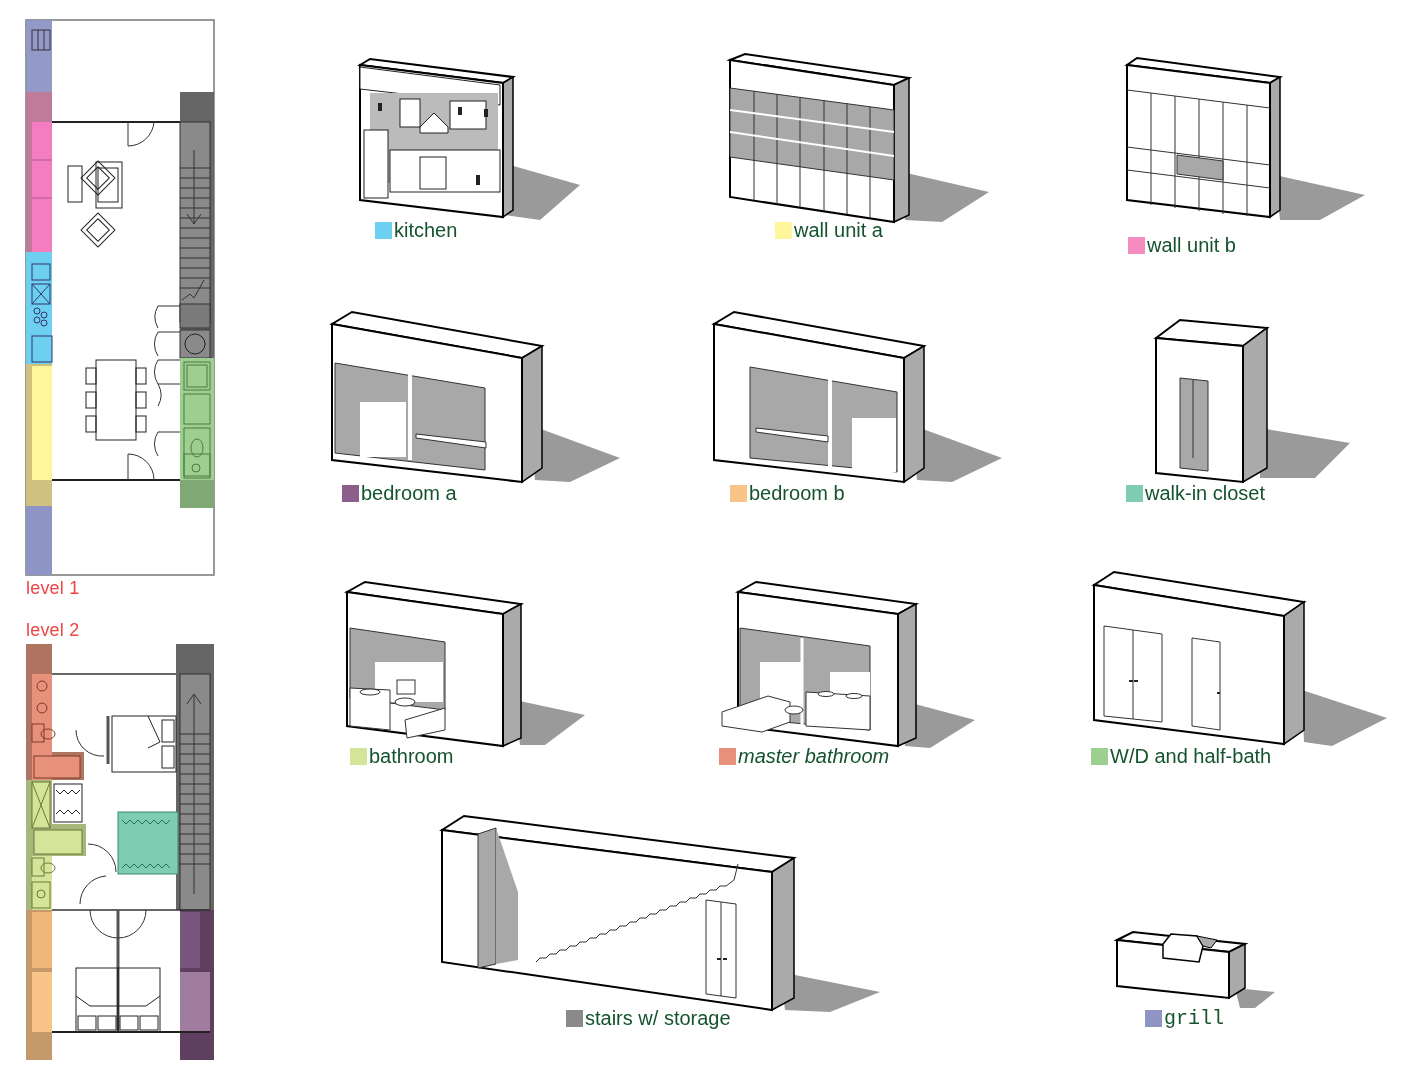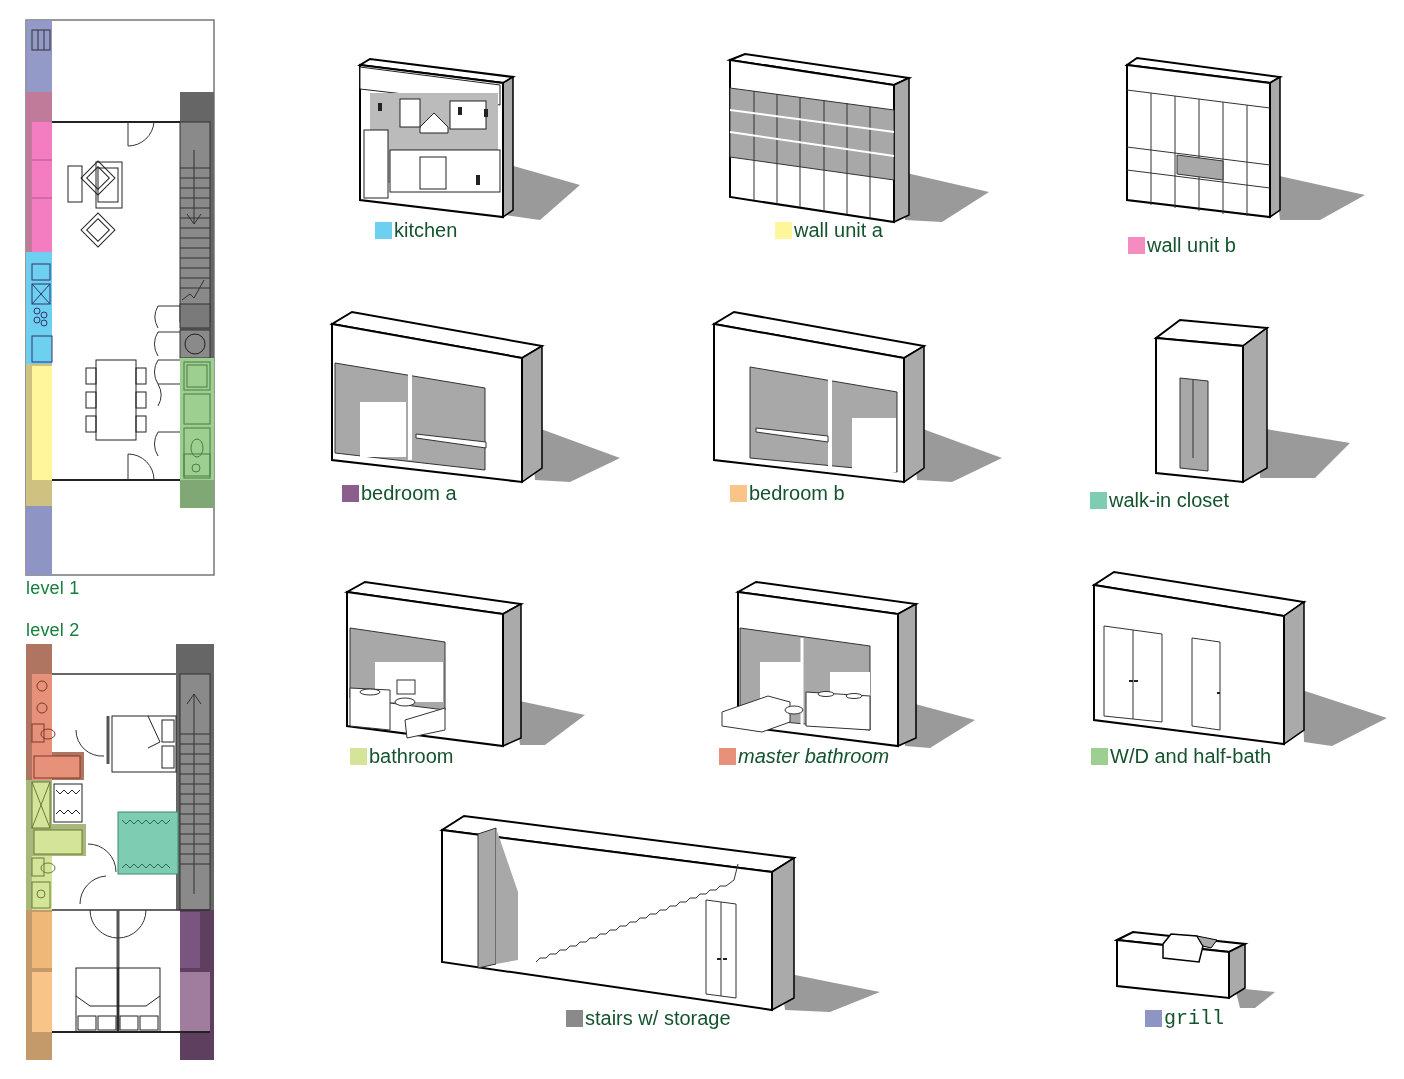--- a/index.html
+++ b/index.html
@@ -1,19 +1,19 @@
 <!DOCTYPE html>
 <html><head>
 <meta charset="utf-8">
 <style>
   html, body { margin:0; padding:0; background:#ffffff; }
   body { width:1404px; height:1079px; position:relative; overflow:hidden;
          font-family:"Liberation Sans", "DejaVu Sans", sans-serif; color:#555; }
   .plan { position:absolute; }
-  .level-label { position:absolute; font-size:18px; color:#15803d; font-weight:300; letter-spacing:0.2px; }
+  .level-label { position:absolute; font-size:18px; color:#ef4444; font-weight:300; letter-spacing:0.2px; }
   .legend { position:absolute; display:flex; align-items:center; font-size:20px; color:#14532d; white-space:nowrap; }
   .swatch { width:17px; height:17px; display:inline-block; margin-right:2px; }
   .iso { position:absolute; overflow:visible; }
 </style>
 </head>
 <body>
 
 <svg class="plan" style="left:24px;top:18px;" width="192" height="560" viewBox="0 0 192 560">
 
   <rect x="2" y="2" width="188" height="555" fill="none" stroke="#777" stroke-width="1.5"></rect>
@@ -317,21 +317,21 @@
 </div>
 
 <svg class="iso" style="left:1150px;top:318px;" width="230" height="170" viewBox="0 0 230 170">
   <polygon points="110,110 200,125 165,160 110,160" fill="#9a9a9a"></polygon>
   <polygon points="6,20 30,2 117,10 93,28" fill="#fff" stroke="#000" stroke-width="2"></polygon>
   <polygon points="93,28 117,10 117,150 93,164" fill="#aaa" stroke="#000" stroke-width="1.5"></polygon>
   <polygon points="6,20 93,28 93,164 6,155" fill="#fff" stroke="#000" stroke-width="2"></polygon>
   <polygon points="30,60 58,63 58,153 30,150" fill="#a8a8a8" stroke="#333"></polygon>
   <line x1="43" y1="62" x2="43" y2="140" stroke="#333"></line>
 </svg>
-<div class="legend" style="left:1090px;top:482px;margin-top:7px;">
+<div class="legend" style="left:1126px;top:482px;">
   <span class="swatch" style="background:#7ecdb3"></span>
   <span>walk-in closet</span>
 </div>
 
 <svg class="iso" style="left:345px;top:580px;" width="260" height="170" viewBox="0 0 260 170">
   <polygon points="170,120 240,135 200,165 175,165" fill="#9a9a9a"></polygon>
   <polygon points="2,12 20,2 176,24 158,34" fill="#fff" stroke="#000" stroke-width="2"></polygon>
   <polygon points="158,34 176,24 176,158 158,166" fill="#aaa" stroke="#000" stroke-width="1.5"></polygon>
   <polygon points="2,12 158,34 158,166 2,146" fill="#fff" stroke="#000" stroke-width="2"></polygon>
   <polygon points="5,48 100,62 100,130 5,118" fill="#a8a8a8" stroke="#333"></polygon>

